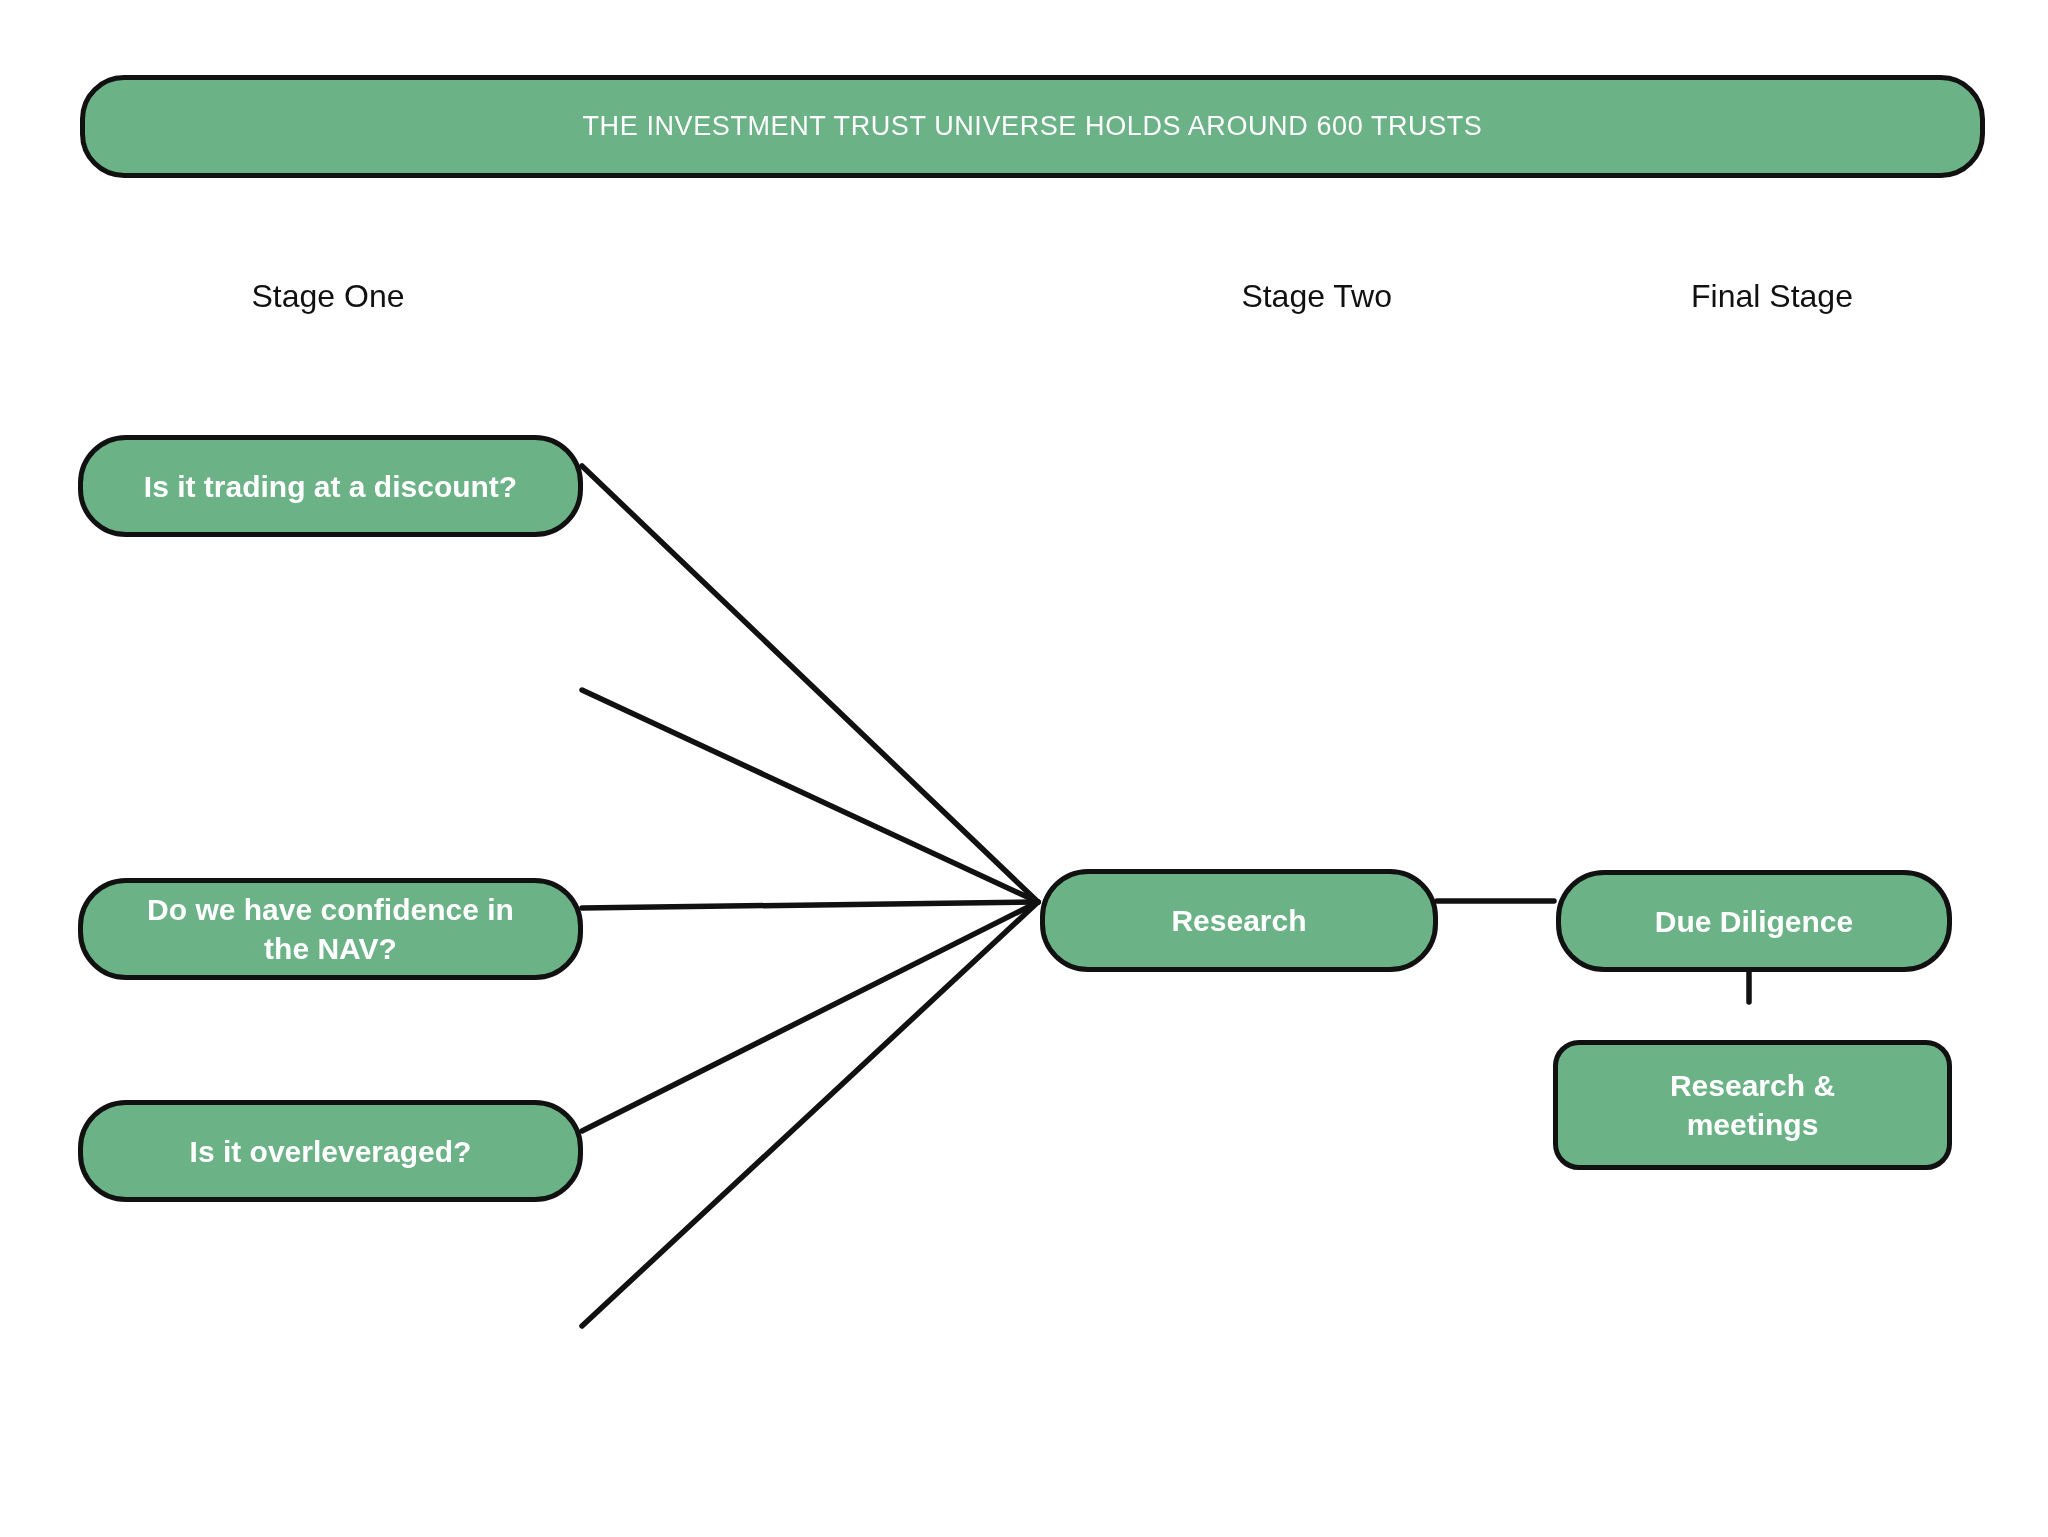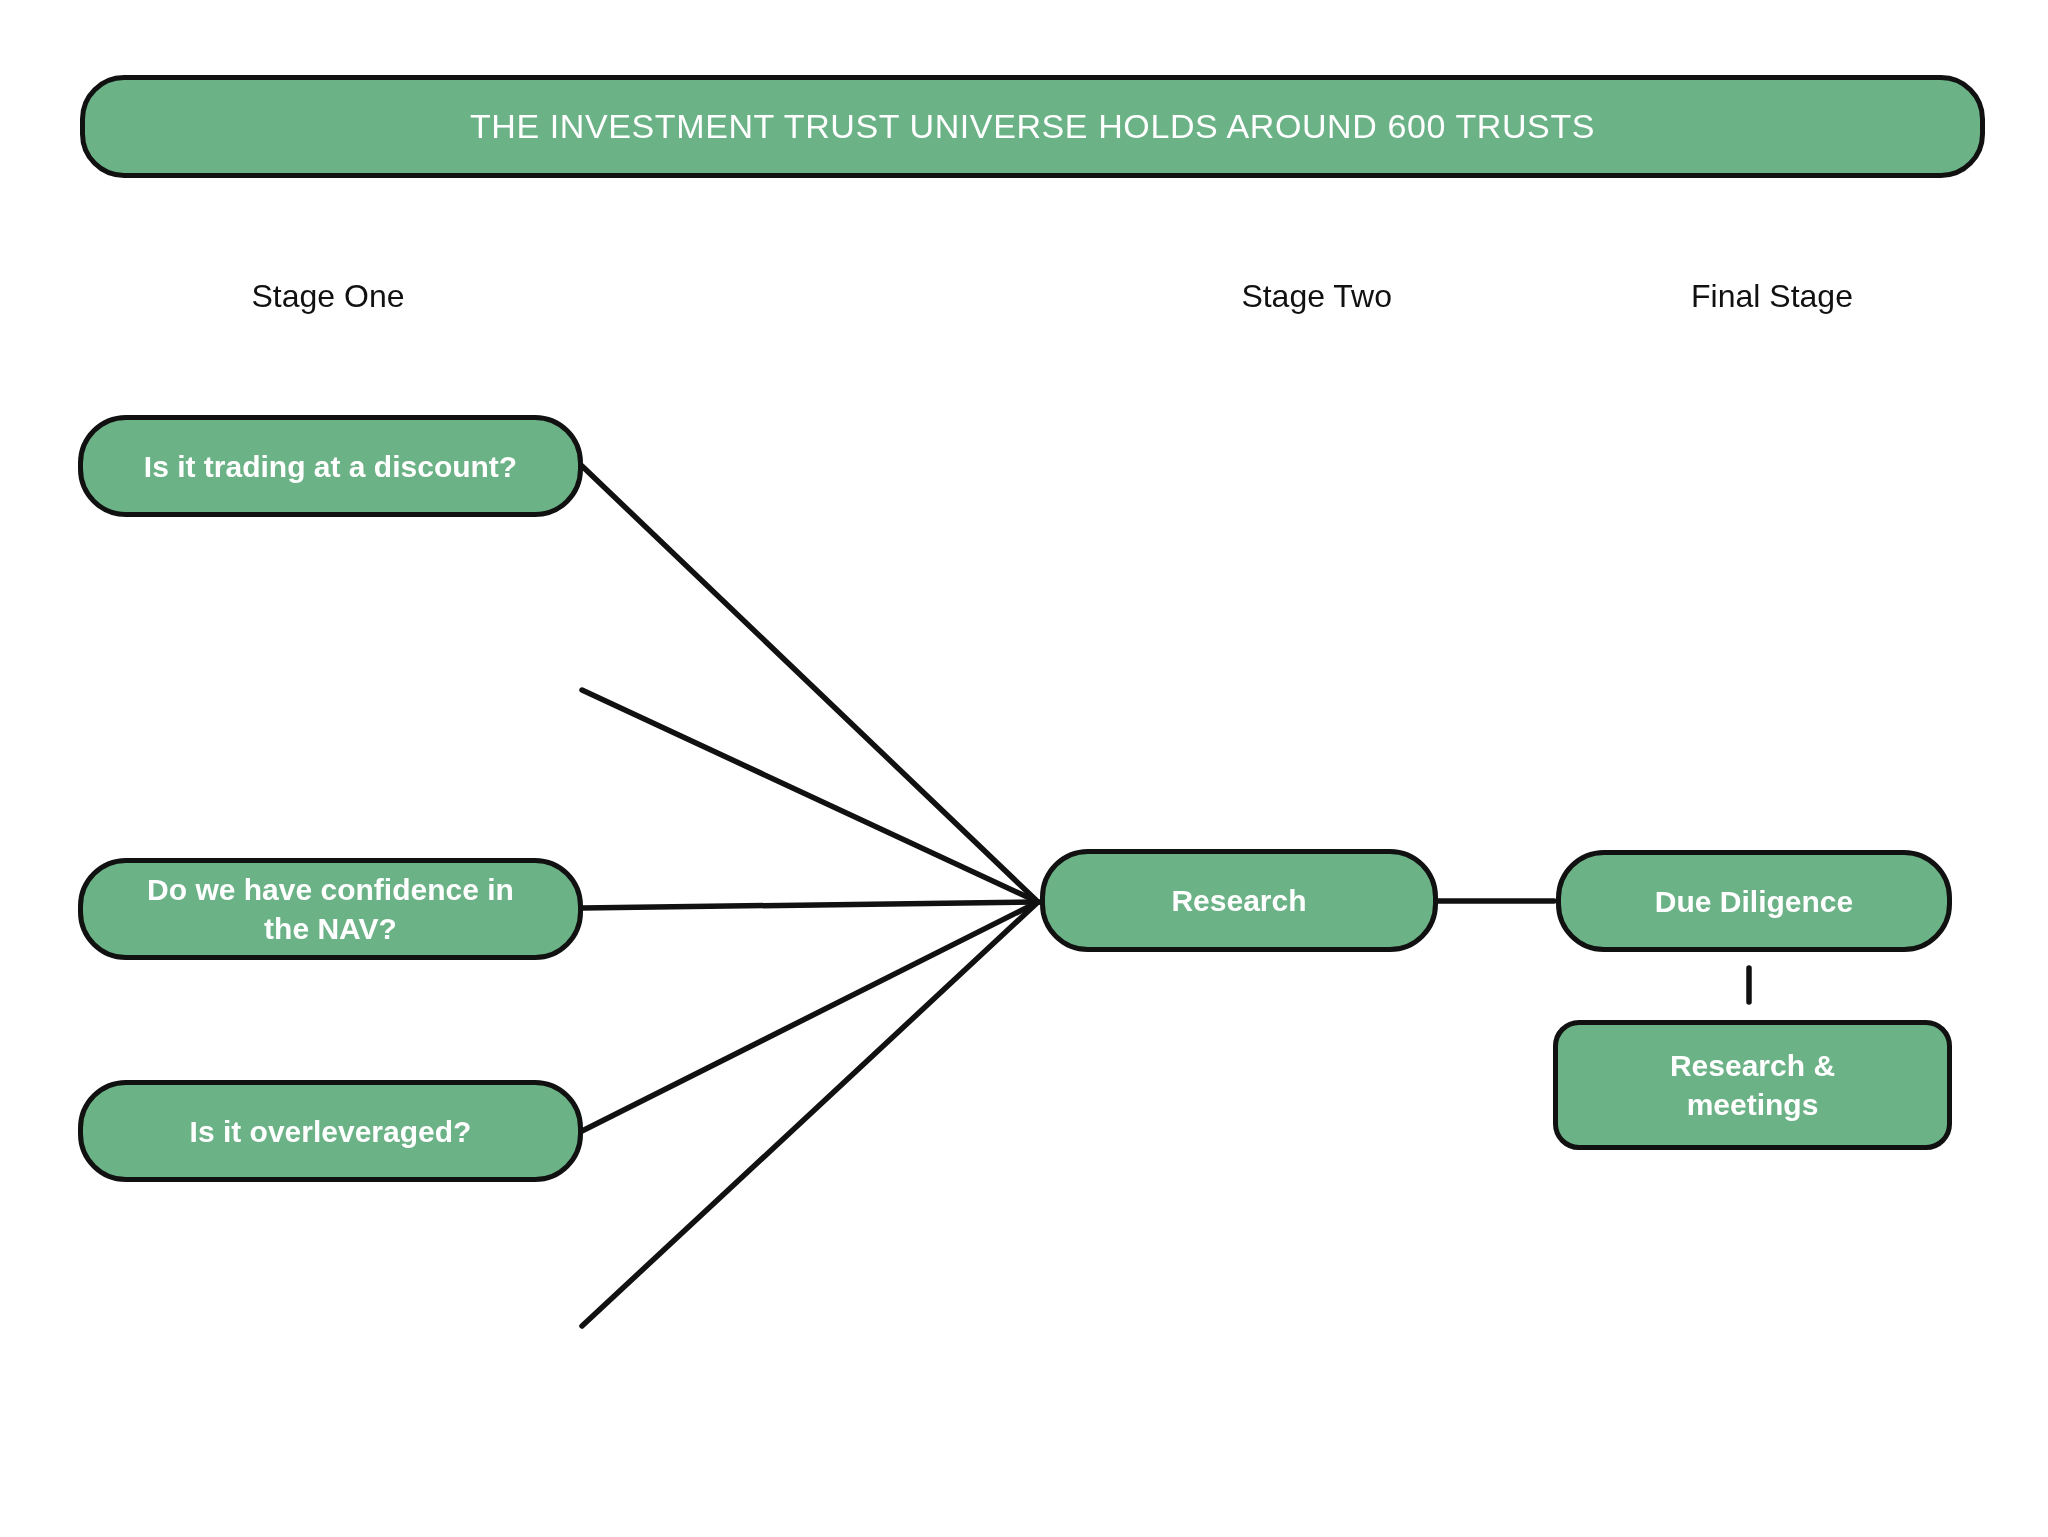--- a/index.html
+++ b/index.html
@@ -29,32 +29,33 @@
     border:5px solid var(--node-border);
     border-radius:48px;
     color:var(--node-text);
     display:flex;align-items:center;justify-content:center;
     text-align:center;
     font-size:30px;
     font-weight:600;
     line-height:1.3;
     white-space:pre-line;
     padding:0 28px;
+    margin-top:20px;
   }
 
   .banner{
     position:absolute;
     left:80px;top:75px;width:1905px;height:103px;
     box-sizing:border-box;
     background:var(--node-fill);
     border:5px solid var(--node-border);
     border-radius:44px;
     color:var(--node-text);
     display:flex;align-items:center;justify-content:center;
-    font-size:34px;
+    font-size:27px;
     font-weight:400;
     letter-spacing:0.6px;
   }
 
   .stage-label{
     position:absolute;
     top:278px;width:320px;
     text-align:center;
     color:var(--heading-text);
     font-size:32px;

